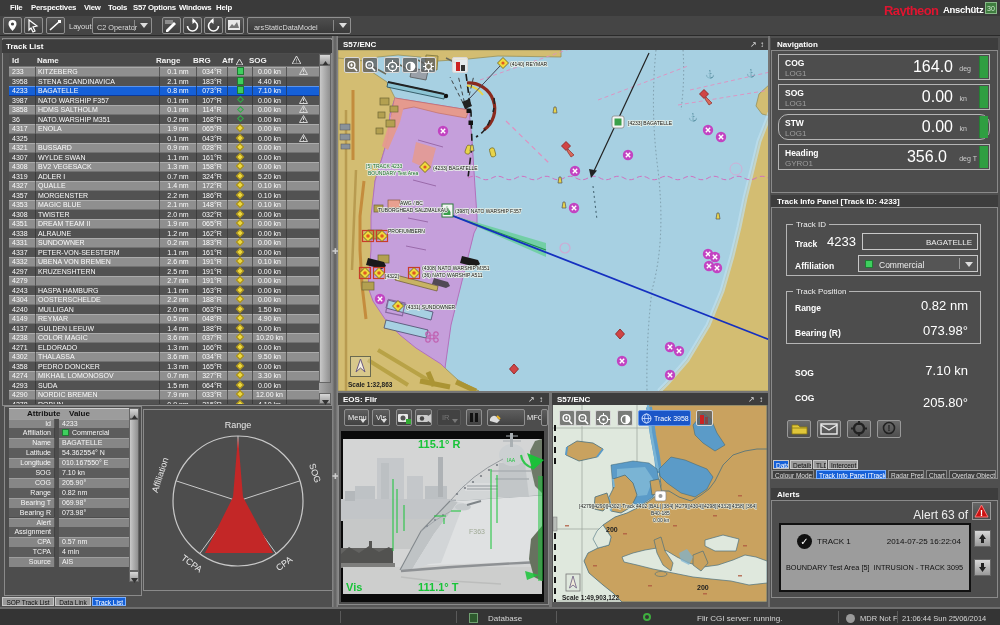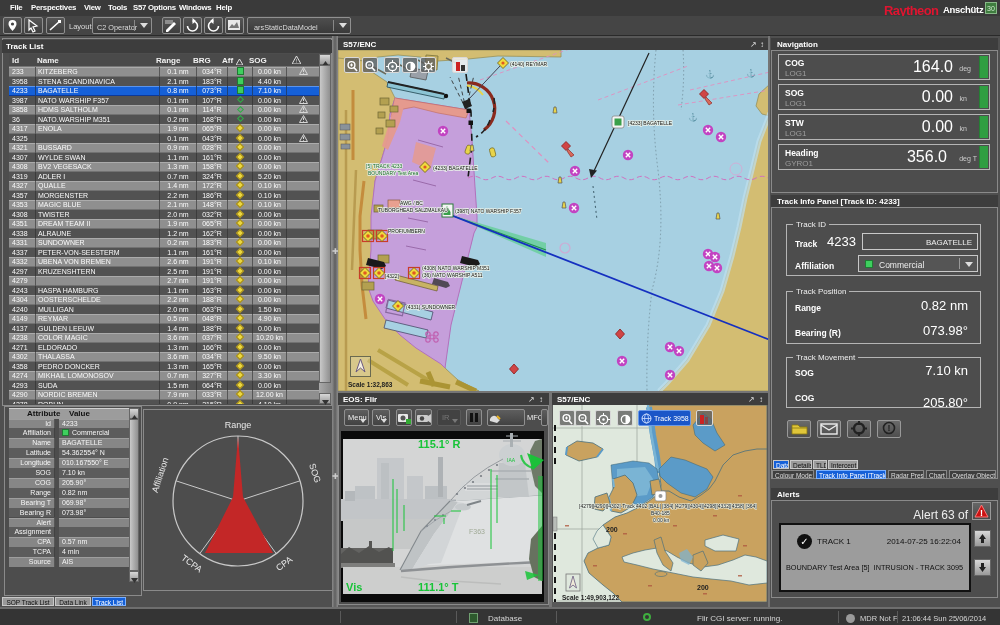--- a/index.html
+++ b/index.html
@@ -1172,21 +1172,21 @@
       <span class="nu" style="right:18px">deg</span>
       <span class="ngr"></span>
 </div>
 <div class="navbox" style="top:84px;">
   <span class="nl">SOG</span>
       <span class="ns">LOG1</span>
   <span class="nv">0.00</span>
       <span class="nu" style="right:22px">kn</span>
       <span class="ngr"></span>
 </div>
-<div class="navbox" style="top:114px;">
+<div class="navbox" style="top:114px;border-radius:10px;">
   <span class="nl">STW</span>
       <span class="ns">LOG1</span>
   <span class="nv">0.00</span>
       <span class="nu" style="right:22px">kn</span>
       <span class="ngr"></span>
 </div>
 <div class="navbox" style="top:144px;">
   <span class="nl">Heading</span>
       <span class="ns">GYRO1</span>
   <span class="nv" style="right:42px">356.0</span>
@@ -1211,23 +1211,20 @@
   <span style="position:absolute;right:17px;top:2px;bottom:2px;width:1px;background:#999;"></span>
   <span style="position:absolute;right:4px;top:6px;width:0;height:0;border-left:4px solid transparent;border-right:4px solid transparent;border-top:5px solid #ddd;"></span>
 </div>
 <fieldset class="fs" style="left:786px;top:287px;width:195px;height:57px;">
       <legend>Track Position</legend>
     </fieldset>
 <span class="flbl" style="left:795px;top:303px;">Range</span>
 <span class="fval" style="top:298px;">0.82 nm</span>
 <span class="flbl" style="left:795px;top:328px;">Bearing (R)</span>
 <span class="fval" style="top:323px;">073.98°</span>
-<fieldset class="fs" style="left:786px;top:353px;width:195px;height:55px;">
-      <legend>Track Movement</legend>
-    </fieldset>
 <span class="flbl" style="left:795px;top:368px;">SOG</span>
 <span class="fval" style="top:363px;">7.10 kn</span>
 <span class="flbl" style="left:795px;top:393px;">COG</span>
 <span class="fval" style="top:376px;margin-top:19px;">205.80°</span>
 <div class="ibtn" style="left:787px;"><svg width="22" height="15">
         <path d="M4 4 h6 l2 2 h7 v7 h-15 z" fill="#e0c63a" stroke="#8a7a10" stroke-width="0.8"></path>
         <path d="M4 7 h15" stroke="#8a7a10" stroke-width="0.8"></path>
       </svg></div>
 <div class="ibtn" style="left:817px;"><svg width="22" height="15">
         <rect x="3" y="3" width="16" height="10" fill="none" stroke="#eee" stroke-width="1.4"></rect>

